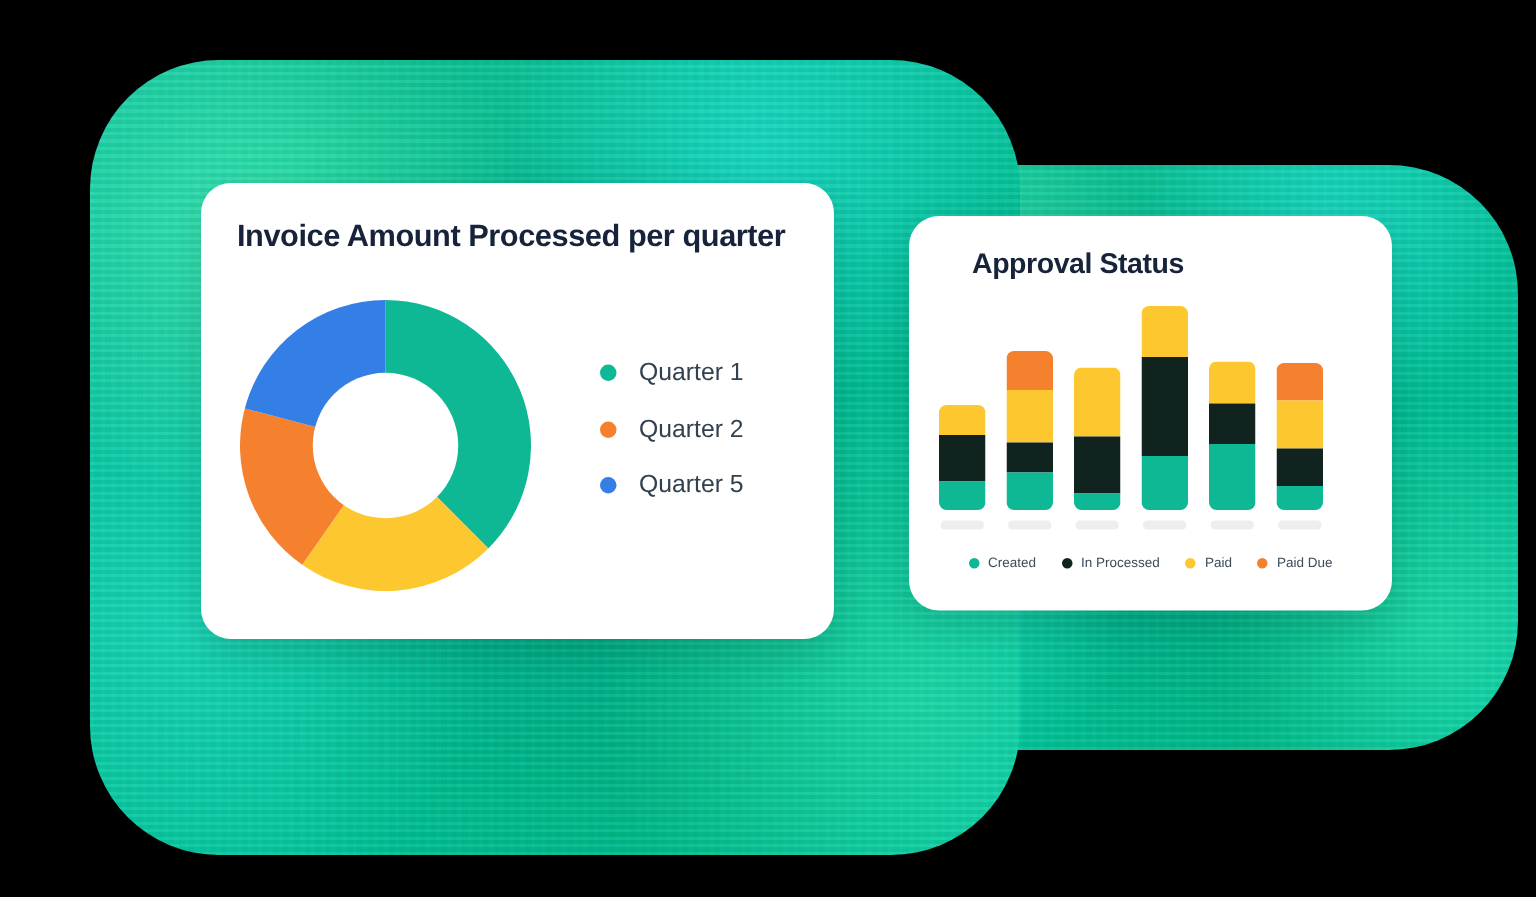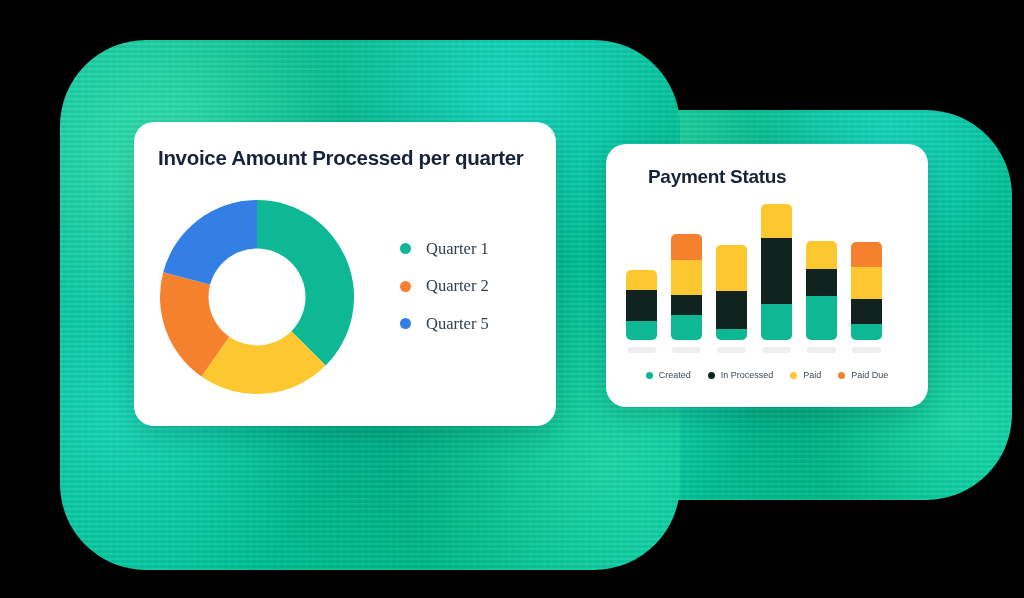--- a/index.html
+++ b/index.html
@@ -94,21 +94,20 @@
     height: 194px;
   }
   #donut-svg { display: block; width: 194px; height: 194px; }
 
   
   #donut-legend {
     position: absolute;
     left: 266px;
     top: 108px;
     width: 150px;
-    font-family: Liberation Serif, serif;
   }
   .legend-row {
     display: flex;
     align-items: center;
     height: 37.5px;
   }
   .legend-dot {
     width: 11px;
     height: 11px;
     border-radius: 50%;
@@ -218,21 +217,21 @@
       </div>
       <div class="legend-row">
         <span class="legend-dot" style="background:#337FE5"></span>
         <span class="legend-label">Quarter 5</span>
       </div>
     </div>
   </div>
 
   <div class="card" id="card-payment">
 
-    <div class="card-title" id="payment-title">Payment Status</div>
+    <div class="card-title" id="payment-title">Approval Status</div>
 
     <div id="bars">
         <div class="bar-col" style="left: 0px; height: 157px;">
           <div class="bar-stack" style="height: 69.5172px;">
             <div class="seg" style="height: 28.5714%; background: rgb(253, 200, 47);"></div>
             <div class="seg" style="height: 44.2857%; background: rgb(16, 35, 31);"></div>
             <div class="seg" style="height: 27.1429%; background: rgb(15, 184, 148);"></div>
           </div>
           <div class="bar-base"></div>
         </div>

